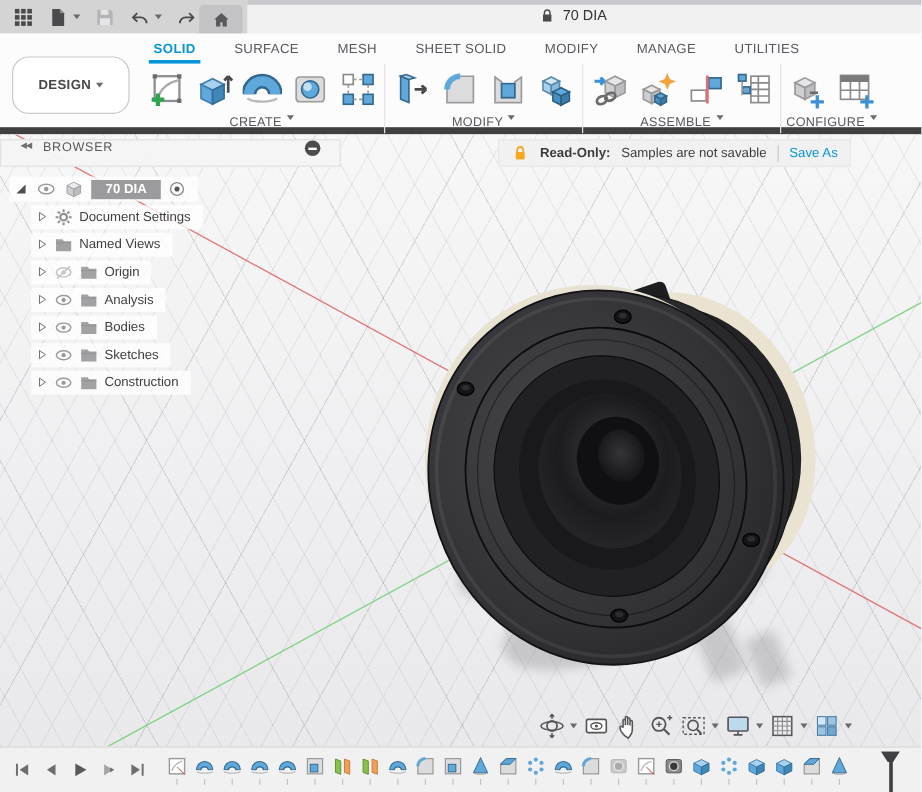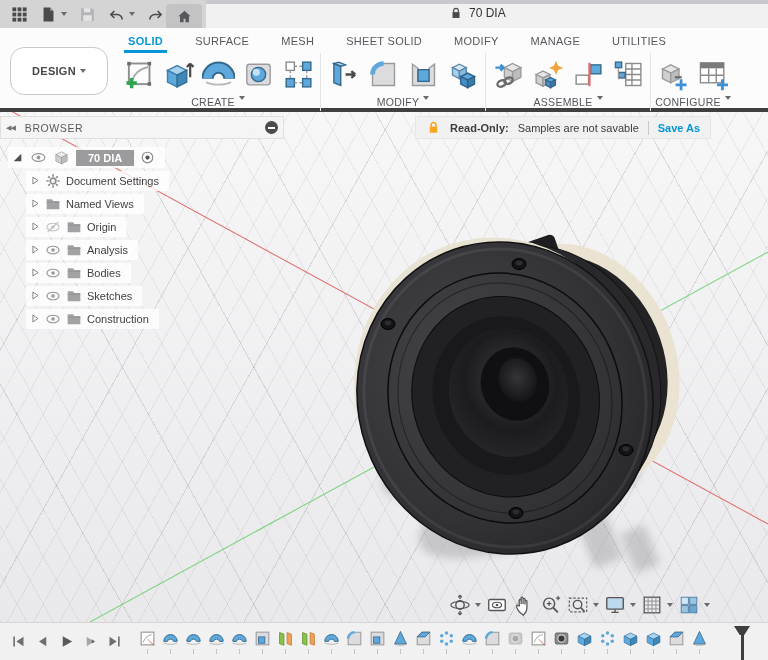--- a/index.html
+++ b/index.html
@@ -15,21 +15,21 @@
   .topbar-left{position:absolute;left:0;top:0;width:206px;height:28px;background:#d4d4d5;
       display:flex;align-items:center;padding-left:8px;box-sizing:border-box;gap:6px}
   .tb-btn{display:flex;align-items:center;height:24px;padding:0 3px;cursor:default}
   .home-tab{width:36px;height:24px;margin-top:4px;background:#c3c3c6;border-radius:4px 4px 0 0;
       display:flex;align-items:center;justify-content:center;align-self:flex-end}
   .doc-title{position:absolute;left:449px;top:0;height:26px;display:flex;align-items:center;gap:6px;
       font-size:12px;color:#333}
 
   
   .ribbon{position:absolute;left:0;top:28px;width:768px;height:84px;background:#fcfcfd;
-      border-bottom:4px solid #404040;box-sizing:border-box}
+      border-bottom:6px solid #404040;box-sizing:border-box}
   .tabs{position:absolute;left:112px;top:0;height:25px;display:flex}
   .tab{padding:0 16px;font-size:11px;color:#55585c;display:flex;align-items:center;position:relative;
       letter-spacing:.3px;white-space:nowrap}
   .tab.active{color:#0696d7;font-weight:bold}
   .tab.active::after{content:"";position:absolute;left:12px;right:12px;bottom:0;height:3px;background:#0696d7}
   .design-btn{position:absolute;left:10px;top:19px;width:96px;height:46px;background:#fff;
       border:1px solid #c9c9c9;border-radius:14px;display:flex;align-items:center;justify-content:center;
       font-size:11px;font-weight:bold;color:#474747;letter-spacing:.3px}
   .groups{position:absolute;left:116px;top:25px;height:58px;display:flex}
   .group{display:flex;flex-direction:column;align-items:center;padding:0 2px;border-right:1px solid #e4e4e4}
@@ -44,38 +44,38 @@
       repeating-linear-gradient(119deg, rgba(110,110,118,.10) 0 1px, transparent 1px 23px),
       repeating-linear-gradient(61deg,  rgba(110,110,118,.10) 0 1px, transparent 1px 23px),
       repeating-linear-gradient(119deg, rgba(95,95,105,.10) 0 1px, transparent 1px 115px),
       repeating-linear-gradient(61deg,  rgba(95,95,105,.10) 0 1px, transparent 1px 115px),
       linear-gradient(180deg,#f7f7f8 0%,#ededef 70%,#e9e9eb 100%)}
   .scene{position:absolute;left:0;top:0}
 
   
   .browser{position:absolute;left:0;top:116px;width:284px;font-size:11px}
   .browser-header{height:21px;background:rgba(245,245,246,.97);border:1px solid #e0e0e0;
-      display:flex;align-items:center;padding:0 5px;color:#5a5a5a;letter-spacing:.6px;font-size:10.5px}
+      display:flex;padding:0 16px;color:#5a5a5a;letter-spacing:.6px;font-size:10.5px}
   .collapse-arrows{font-size:7px;color:#707070;letter-spacing:-1px;margin-right:10px}
   .panel-dot{margin-left:auto;width:13px;height:13px;border-radius:50%;background:#4c4c4e;position:relative}
   .panel-dot::after{content:"";position:absolute;left:3px;top:5.5px;width:7px;height:2px;background:#fff}
   .tree{margin-top:7px}
   .trow{display:flex;align-items:center;height:23px}
   .trow-inner{display:flex;align-items:center;gap:5px;background:rgba(255,255,255,.78);
       padding:2px 10px 2px 3px;border-radius:1px;color:#3f3f3f}
   .root-row .trow-inner{gap:6px}
   .root-label{background:#9b9b9d;color:#fff;font-weight:bold;padding:2px 12px;font-size:11px}
   .indent1{margin-left:26px}
 
   
   .banner{position:absolute;left:415px;top:116px;height:23px;background:#f1f1f2;border:1px solid #e6e6e6;
       display:flex;align-items:center;font-size:11px;color:#3c3c3c;padding:0 10px;gap:9px;box-sizing:border-box}
   .banner b{font-weight:bold}
   .banner .vdiv{width:1px;height:14px;background:#c8c8c8}
-  .save-as{color:#0696d7;font-weight:bold}
+  .save-as{color:#0696d7;font-weight:normal}
 
   
   .navbar{position:absolute;left:447px;top:592px;height:26px;display:flex;align-items:center;gap:1px}
   .nav-item{display:flex;align-items:center;padding:0 2px}
 
   
   .timeline{position:absolute;left:0;top:622px;width:768px;height:38px;background:#f1f1f2;
       border-top:1px solid #d6d6d6;box-sizing:border-box;display:flex;align-items:center}
   .playback{display:flex;align-items:center;gap:7px;padding-left:10px}
   .pb-btn{width:17px;height:17px;display:flex;align-items:center;justify-content:center}

